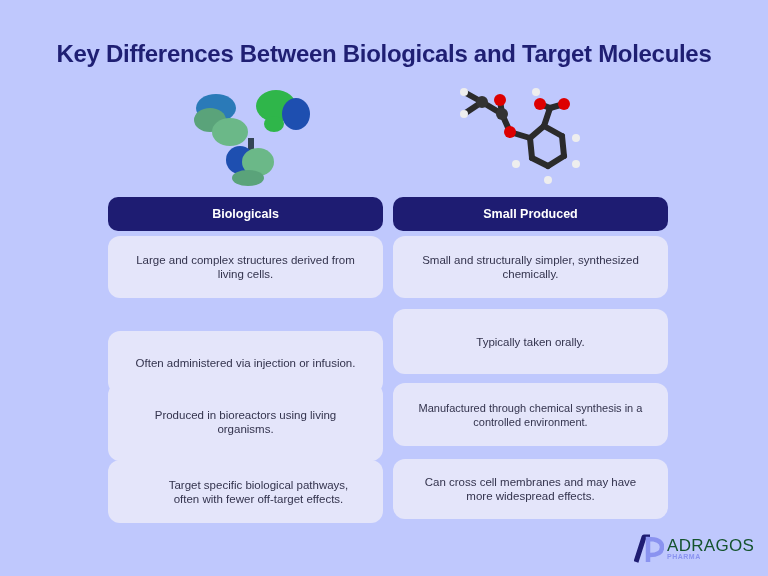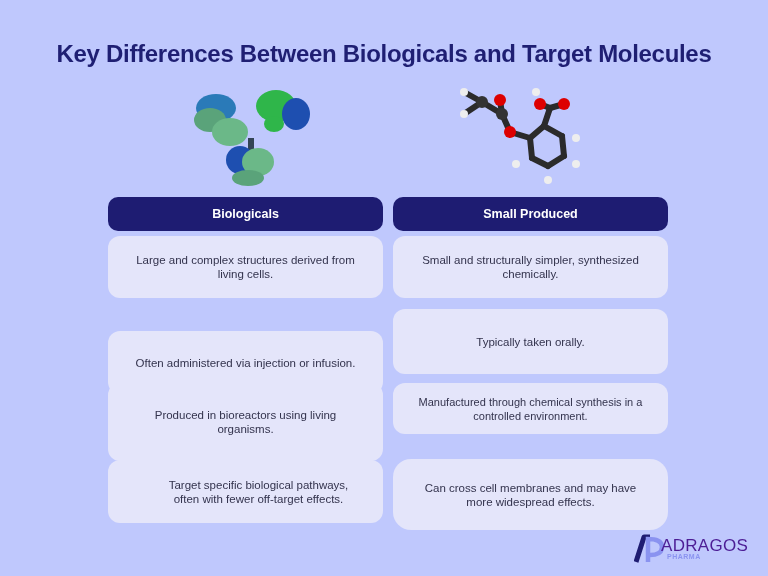--- a/index.html
+++ b/index.html
@@ -27,21 +27,21 @@
   }
   .card {
     position: absolute; left: 0; width: 275px;
     background: #e4e5fa; border-radius: 12px;
     display: flex; align-items: center; justify-content: center;
     text-align: center; color: #33334d; font-size: 11.5px; line-height: 14px;
     padding: 0 22px; box-sizing: border-box;
   }
   .logo { position: absolute; left: 634px; top: 534px; width: 120px; height: 30px; }
   .logo-text {
-    position: absolute; left: 27px; top: 2px; color: #4c1d95;
+    position: absolute; left: 33px; top: 2px; color: #14532d;
     font-size: 17px; font-weight: 400; letter-spacing: 0.3px;
   }
   .logo-sub {
     position: absolute; left: 33px; top: 19px; color: #8a93f0;
     font-size: 7px; font-weight: 700; letter-spacing: 0.5px;
   }
 </style>
 </head>
 <body>
 
@@ -100,22 +100,22 @@
   <div class="card" style="top:39px;height:62px;">Large and complex structures derived from living cells.</div>
   <div class="card" style="top:116px;height:63px;margin-top:18px;">Often administered via injection or infusion.</div>
   <div class="card" style="top:186px;height:78px;">Produced in bioreactors using living organisms.</div>
   <div class="card" style="top:263px;height:63px;padding-left:48px;">Target specific biological pathways, often with fewer off-target effects.</div>
 </div>
 
 <div class="col col-right">
   <div class="col-head">Small Produced</div>
   <div class="card" style="top:39px;height:62px;">Small and structurally simpler, synthesized chemically.</div>
   <div class="card" style="top:112px;height:65px;">Typically taken orally.</div>
-  <div class="card" style="top:186px;height:51px;font-size:11px;">Manufactured through chemical synthesis in a controlled environment.</div>
-  <div class="card" style="top:262px;height:71px;border-radius:18px;">Can cross cell membranes and may have more widespread effects.</div>
+  <div class="card" style="top:186px;height:63px;font-size:11px;">Manufactured through chemical synthesis in a controlled environment.</div>
+  <div class="card" style="top:262px;height:60px;">Can cross cell membranes and may have more widespread effects.</div>
 </div>
 
 <div class="logo">
   <svg width="30" height="30" viewBox="0 0 30 30">
     <path d="M2 28 L10 3 L16 3" stroke="#1e1c72" stroke-width="5" fill="none" stroke-linejoin="round"></path>
     <path d="M14 28 L14 5 Q28 5 28 13 Q28 21 16 21" stroke="#8a93f0" stroke-width="4.5" fill="none"></path>
   </svg>
   <span class="logo-text">ADRAGOS</span>
   <span class="logo-sub">PHARMA</span>
 </div>

